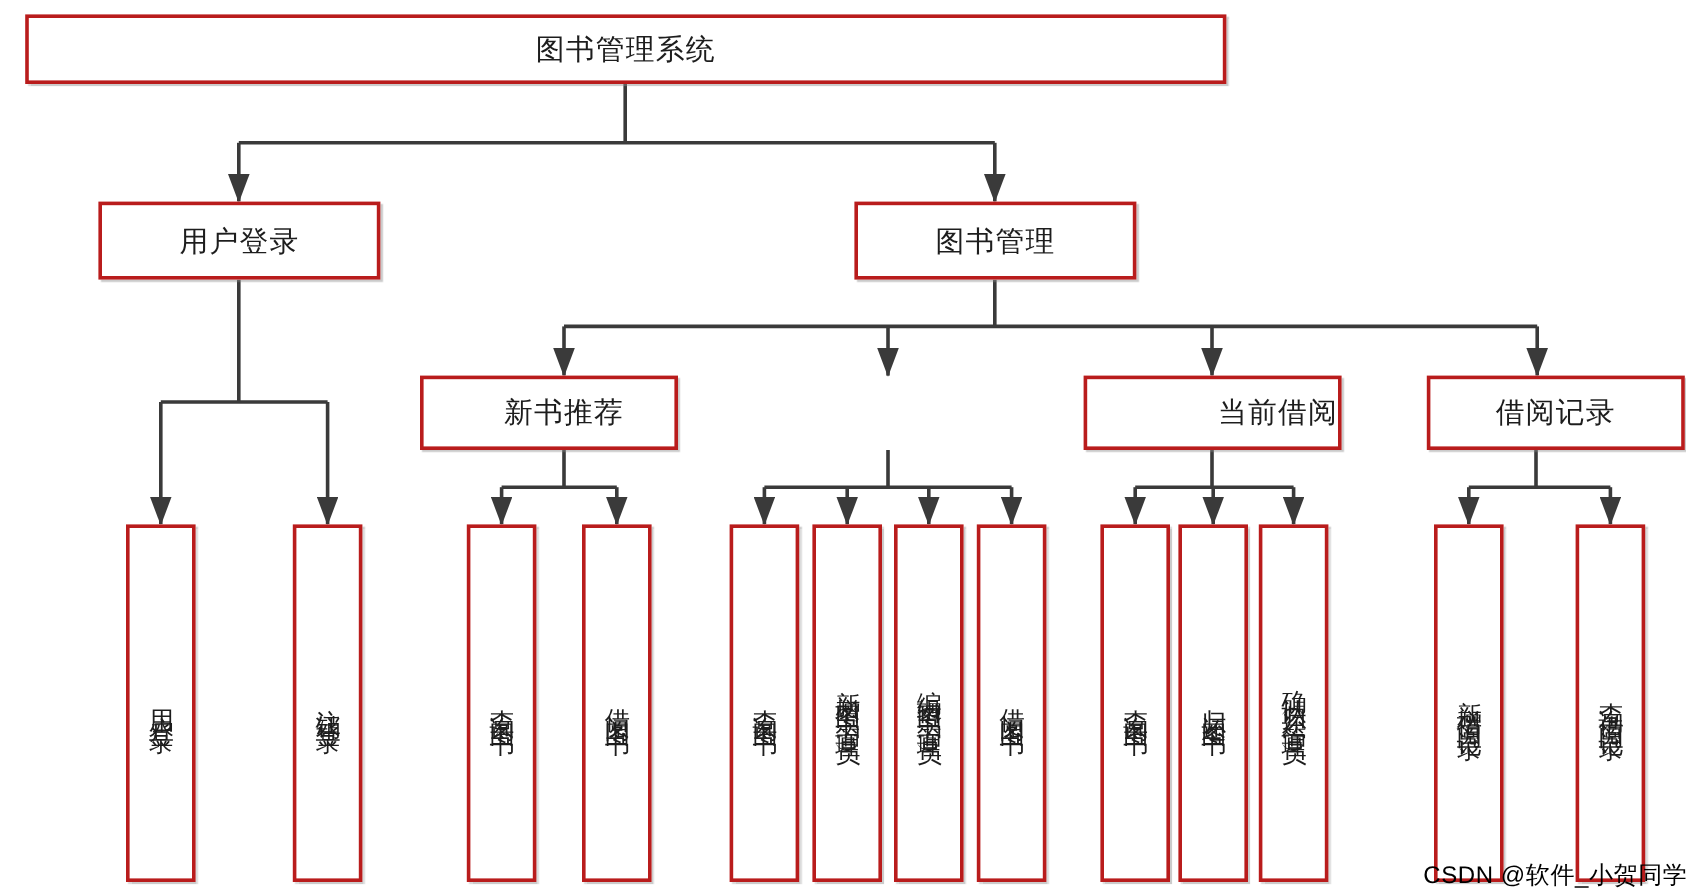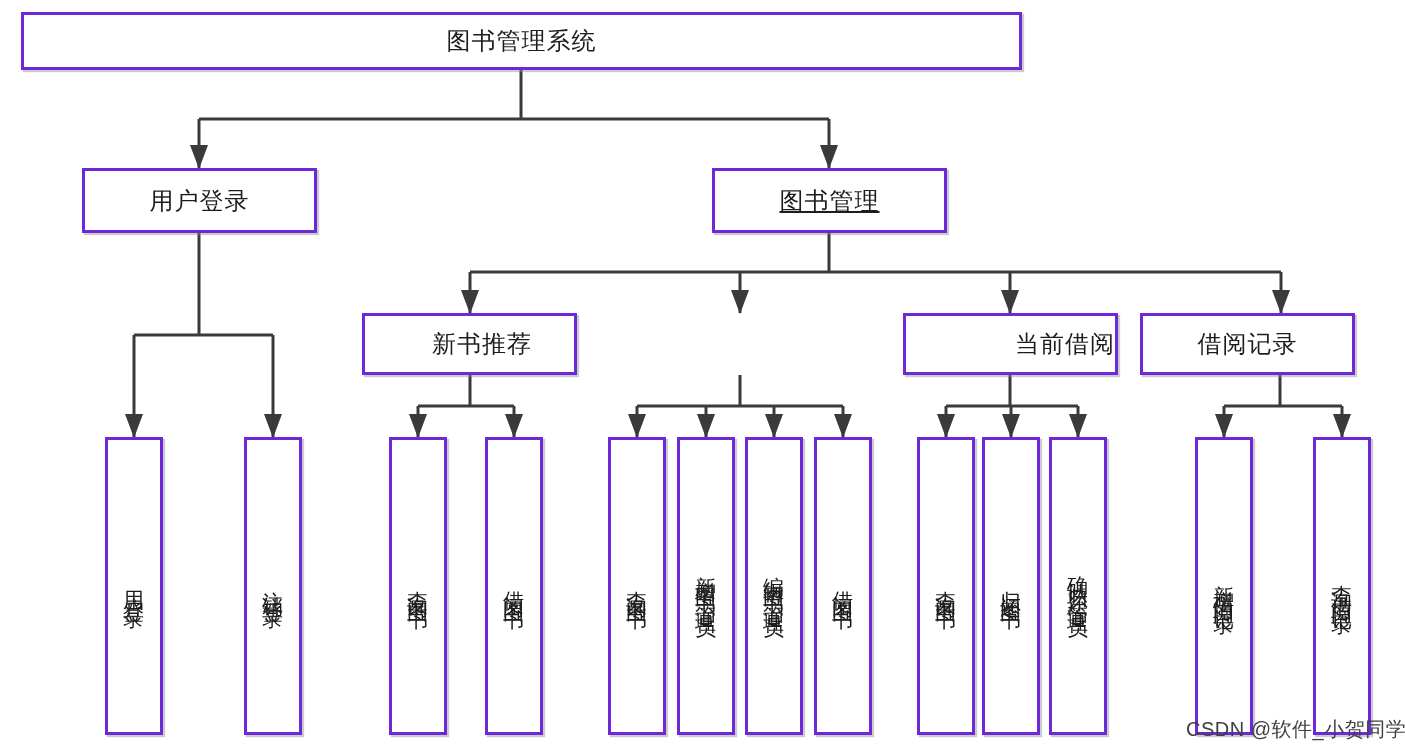--- a/index.html
+++ b/index.html
@@ -19,21 +19,21 @@
     position: absolute;
     left: 0;
     top: 0;
     z-index: 1;
     pointer-events: none;
   }
   .box {
     position: absolute;
     box-sizing: border-box;
     background: #ffffff;
-    border: 3px solid #6d28d9;
+    border: 3px solid #b91c1c;
     display: flex;
     align-items: center;
     justify-content: center;
     color: #1d1d1d;
     box-shadow: 2px 2px 1px rgba(140,140,140,0.45);
     z-index: 2;
   }
   .hbox {
     font-size: 24px;
     letter-spacing: 1px;
@@ -56,21 +56,21 @@
     line-height: 1;
     letter-spacing: 6px;
     color: #1d1d1d;
   }
   .watermark {
     position: absolute;
     left: 1186px;
     top: 716px;
     z-index: 3;
     font-size: 20px;
-    color: #404040;
+    color: #000000;
     letter-spacing: 0.5px;
     white-space: nowrap;
   }
 </style>
 </head>
 <body>
 
 <div class="canvas">
 
   <svg class="connector-layer" width="1405" height="747" viewBox="0 0 1405 747">
@@ -115,31 +115,31 @@
     <line x1="1342" y1="406" x2="1342" y2="437" stroke="#3a3a3a" stroke-width="3" marker-end="url(#arrow)"></line>
   </svg>
 
   <div class="box hbox root-box">
     <span>图书管理系统</span>
   </div>
 
   <div class="box hbox l2-box" style="left:82px;">
     <span>用户登录</span>
   </div>
-  <div class="box hbox l2-box" style="left:712px;text-decoration:underline;">
+  <div class="box hbox l2-box" style="left:712px;">
     <span>图书管理</span>
   </div>
 
-  <div class="box hbox l3-box" style="left:362px;padding-left:25px;">
+  <div class="box hbox l3-box" style="left:350px;padding-left:25px;">
     <span>新书推荐</span>
   </div>
   <div class="box hbox l3-box" style="left:903px;justify-content:flex-end;">
     <span>当前借阅</span>
   </div>
-  <div class="box hbox l3-box" style="left:1140px;">
+  <div class="box hbox l3-box" style="left:1189px;">
     <span>借阅记录</span>
   </div>
 
   <div class="box leaf" style="left:105px;">
     <span class="vtext">用户登录</span>
   </div>
   <div class="box leaf" style="left:244px;">
     <span class="vtext">注销登录</span>
   </div>
 

